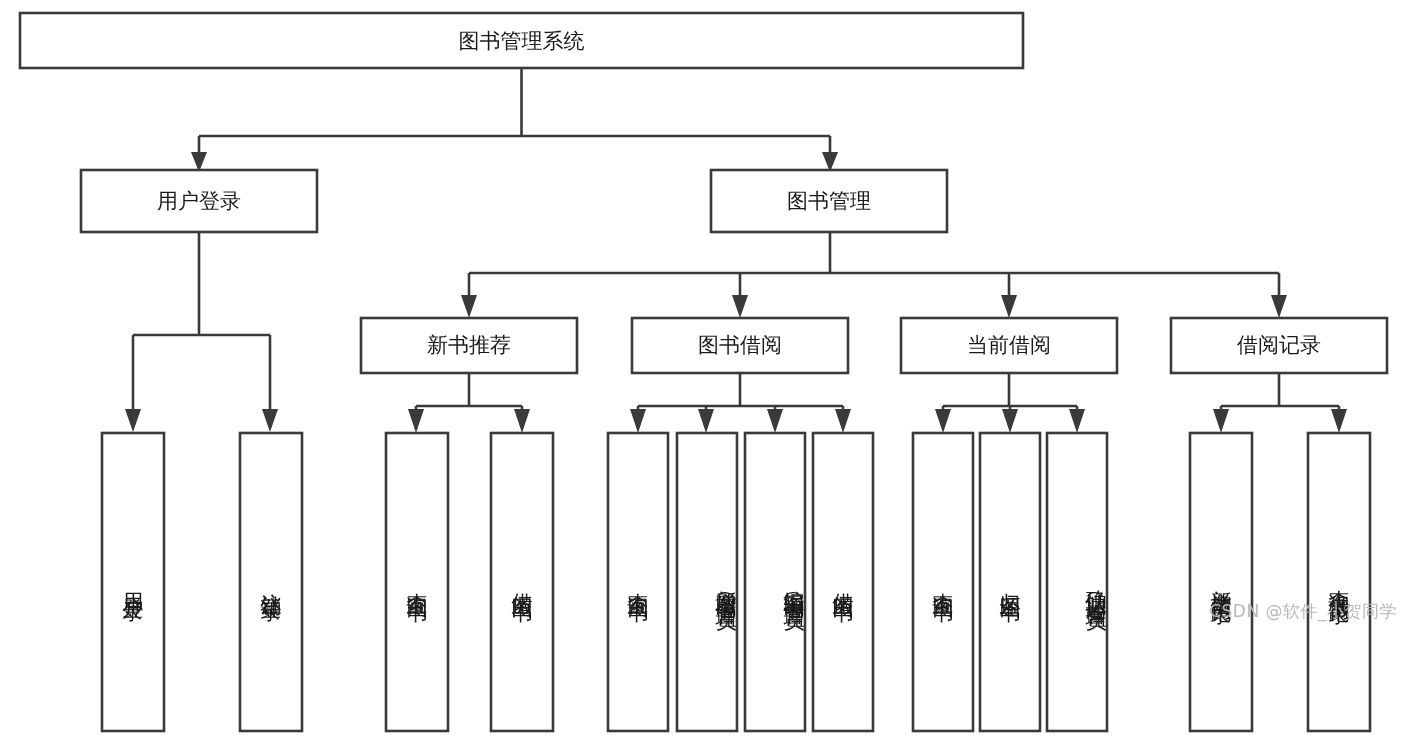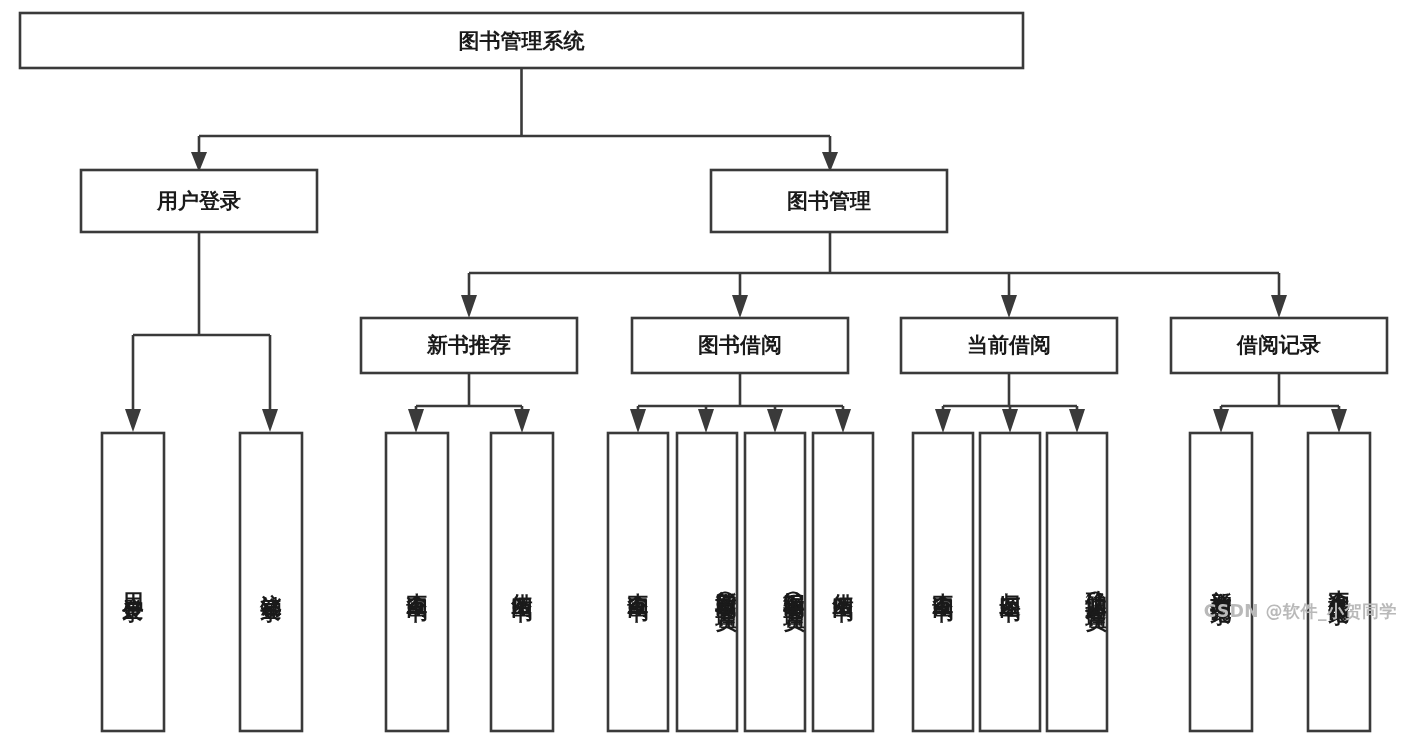--- a/index.html
+++ b/index.html
@@ -12,21 +12,20 @@
     width: 1405px;
     height: 747px;
     font-family: "DejaVu Sans", "Liberation Sans", sans-serif;
     overflow: hidden;
   }
   #diagram-root {
     position: relative;
     width: 1405px;
     height: 629px;
     background: #ffffff;
-    font-weight: bold;
   }
   svg#tree-svg {
     position: absolute;
     left: 0;
     top: 0;
     width: 1405px;
     height: 747px;
     display: block;
   }
   .node-box {

